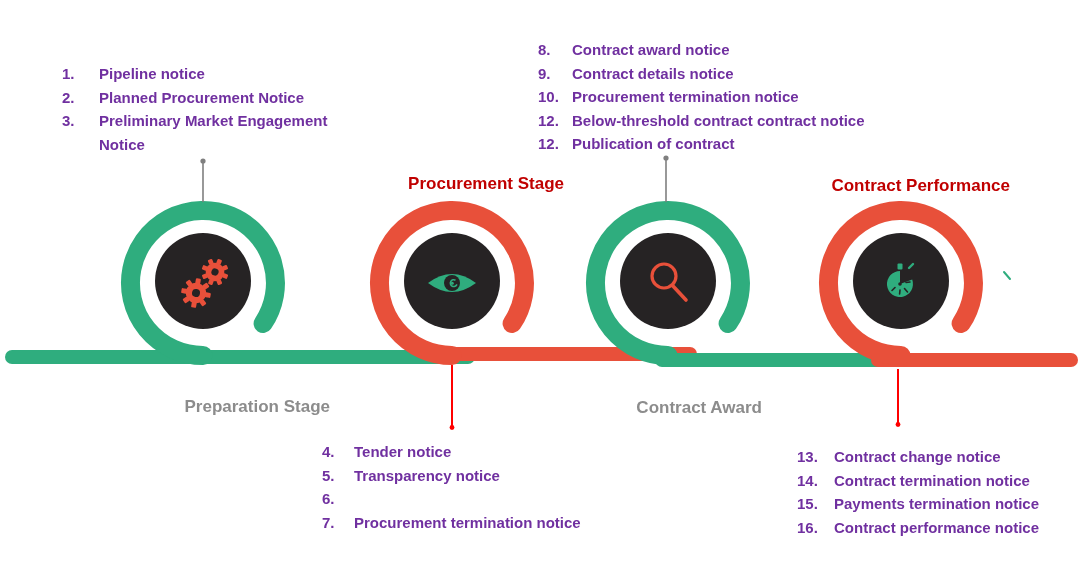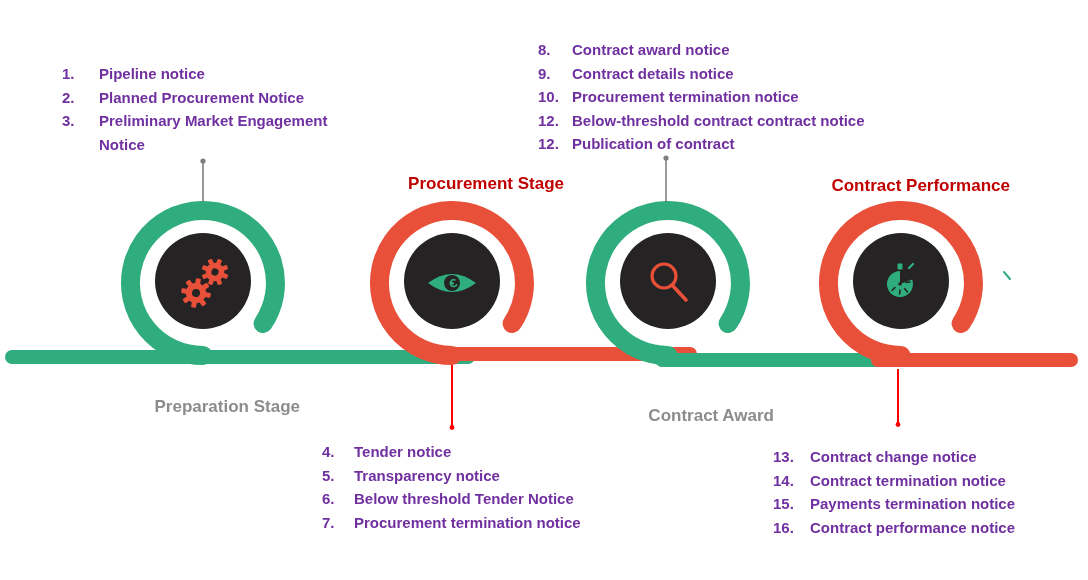--- a/index.html
+++ b/index.html
@@ -186,45 +186,44 @@
     <div class="row">
       <span class="num">4.</span>
       <span class="lbl">Tender notice</span>
     </div>
     <div class="row">
       <span class="num">5.</span>
       <span class="lbl">Transparency notice</span>
     </div>
     <div class="row">
       <span class="num">6.</span>
-      <span class="lbl">Below threshold Tender Notice</span>
     </div>
     <div class="row">
       <span class="num">7.</span>
       <span class="lbl">Procurement termination notice</span>
     </div>
   </div>
 
-  <div id="list-perf" class="notice-list" style="left:773px;top:445px;">
+  <div id="list-perf" class="notice-list" style="left:797px;top:445px;">
     <div class="row">
       <span class="num">13.</span>
       <span class="lbl">Contract change notice</span>
     </div>
     <div class="row">
       <span class="num">14.</span>
       <span class="lbl">Contract termination notice</span>
     </div>
     <div class="row">
       <span class="num">15.</span>
       <span class="lbl">Payments termination notice</span>
     </div>
     <div class="row">
       <span class="num">16.</span>
       <span class="lbl">Contract performance notice</span>
     </div>
   </div>
 
   <div class="stage-label red" style="left:340px;top:174px;width:224px;">Procurement Stage</div>
   <div class="stage-label red" style="left:782px;top:176px;width:228px;">Contract Performance</div>
-  <div class="stage-label gray" style="left:80px;top:397px;width:220px;">Preparation Stage</div>
-  <div class="stage-label gray" style="left:554px;top:398px;width:220px;margin-top:8px;">Contract Award</div>
+  <div class="stage-label gray" style="left:110px;top:397px;width:220px;">Preparation Stage</div>
+  <div class="stage-label gray" style="left:542px;top:398px;width:220px;">Contract Award</div>
 
 </div>
 
 </body></html>

